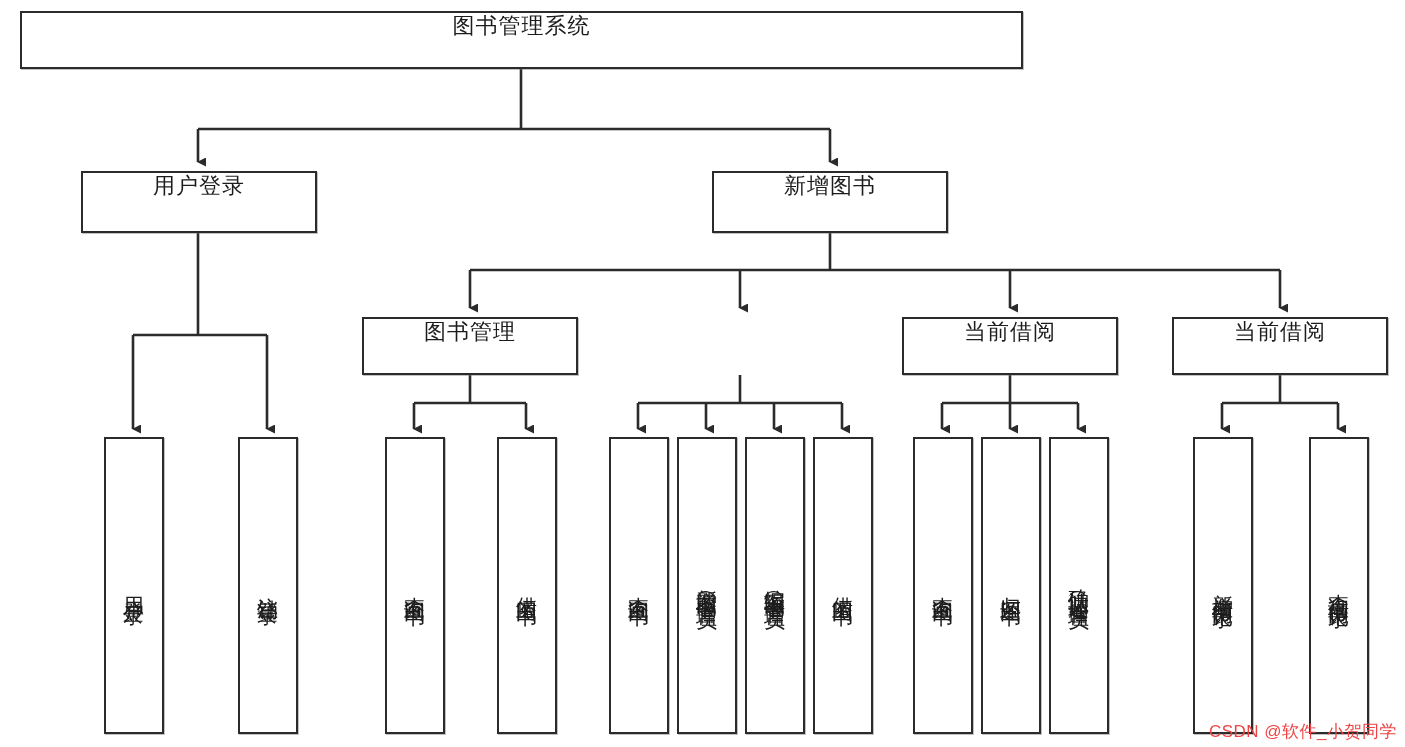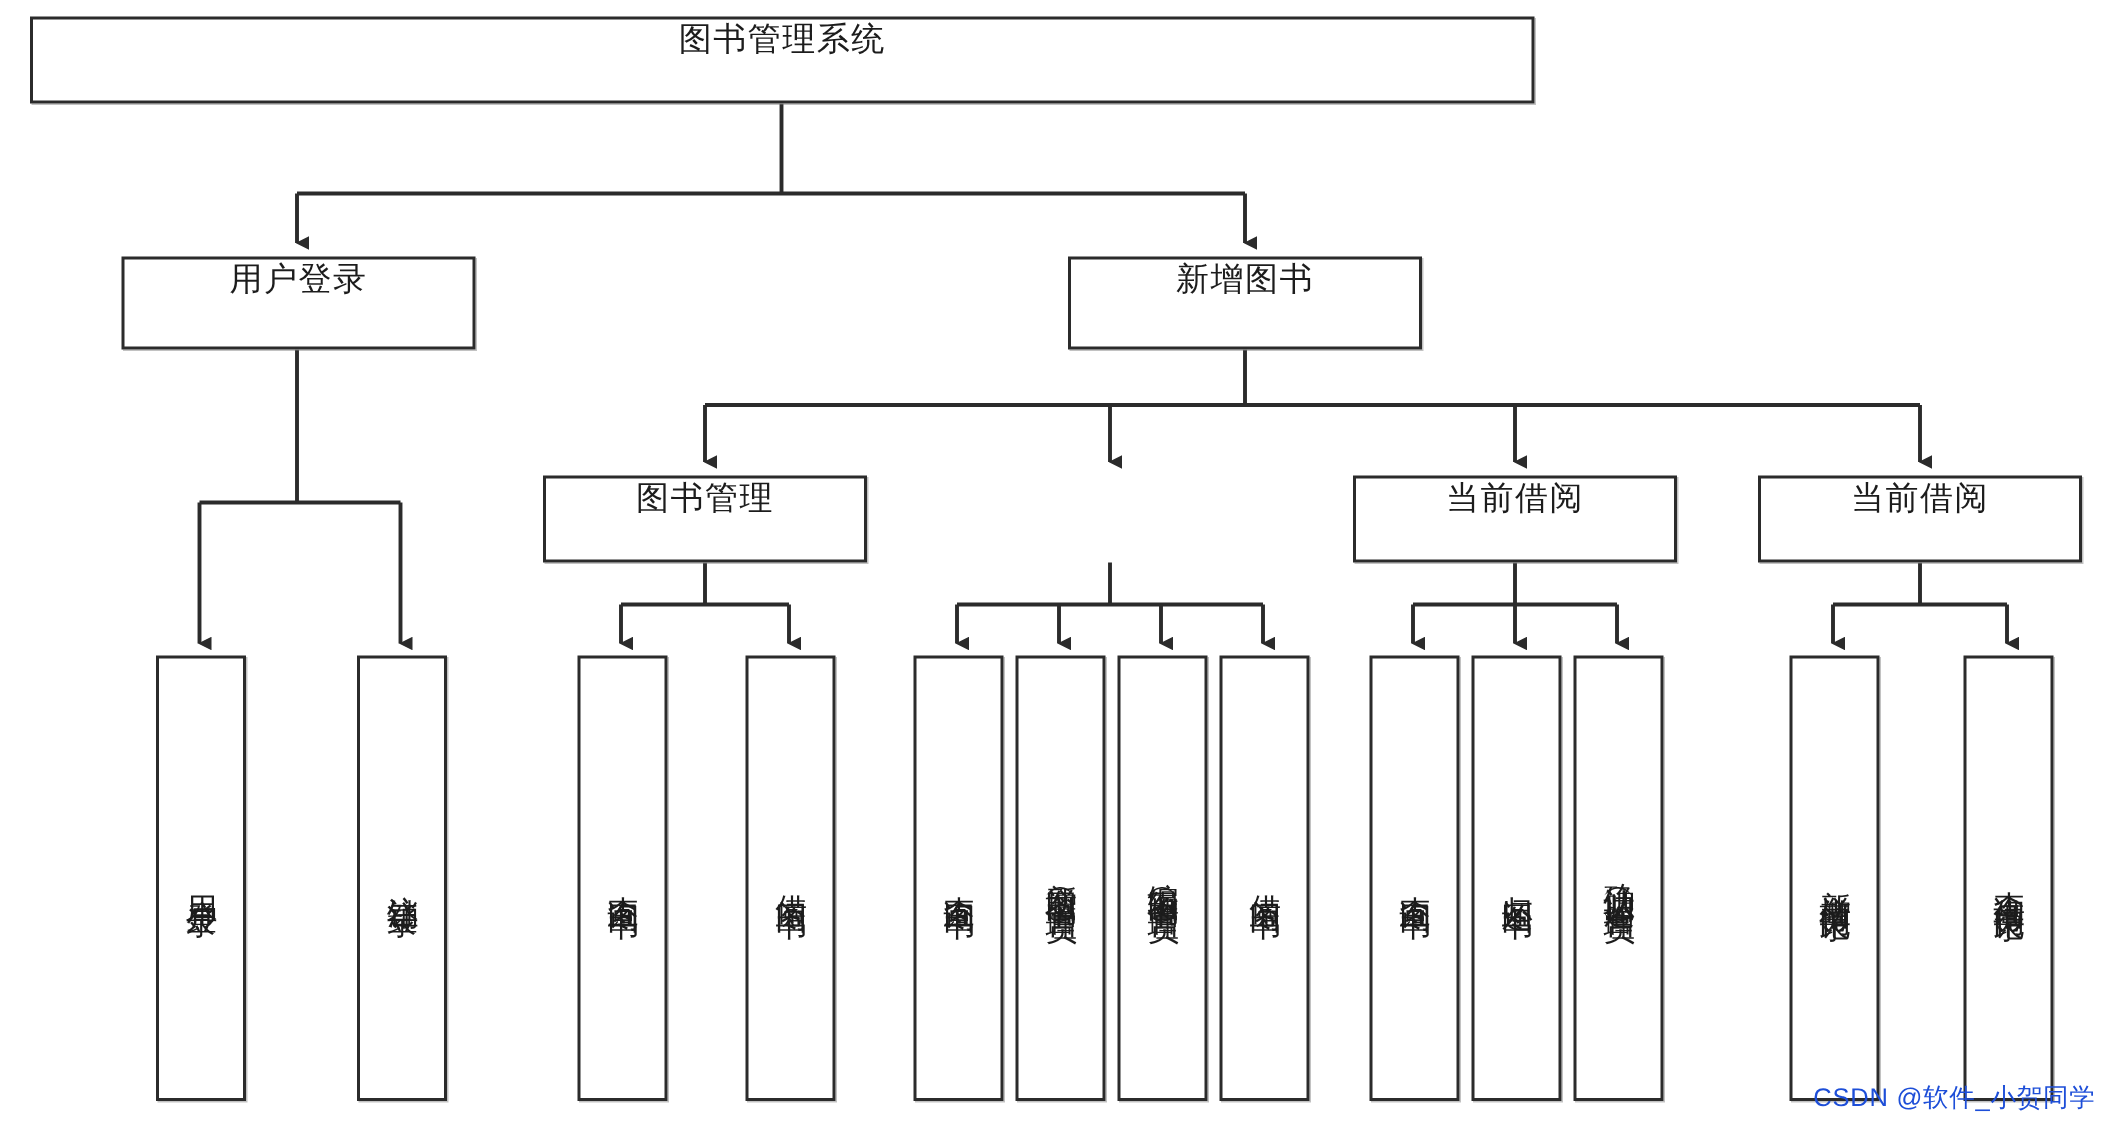--- a/index.html
+++ b/index.html
@@ -58,21 +58,21 @@
     font-size: 21px;
     letter-spacing: 3px;
     line-height: 1.1;
     white-space: nowrap;
   }
   #watermark {
     position: absolute;
     right: 8px;
     bottom: 4px;
     font-size: 17px;
-    color: #1d4ed8;
+    color: #ef4444;
     letter-spacing: 0.5px;
     user-select: none;
     white-space: nowrap;
   }
 </style>
 </head>
 <body>
 
 <div id="diagram-root">
 

